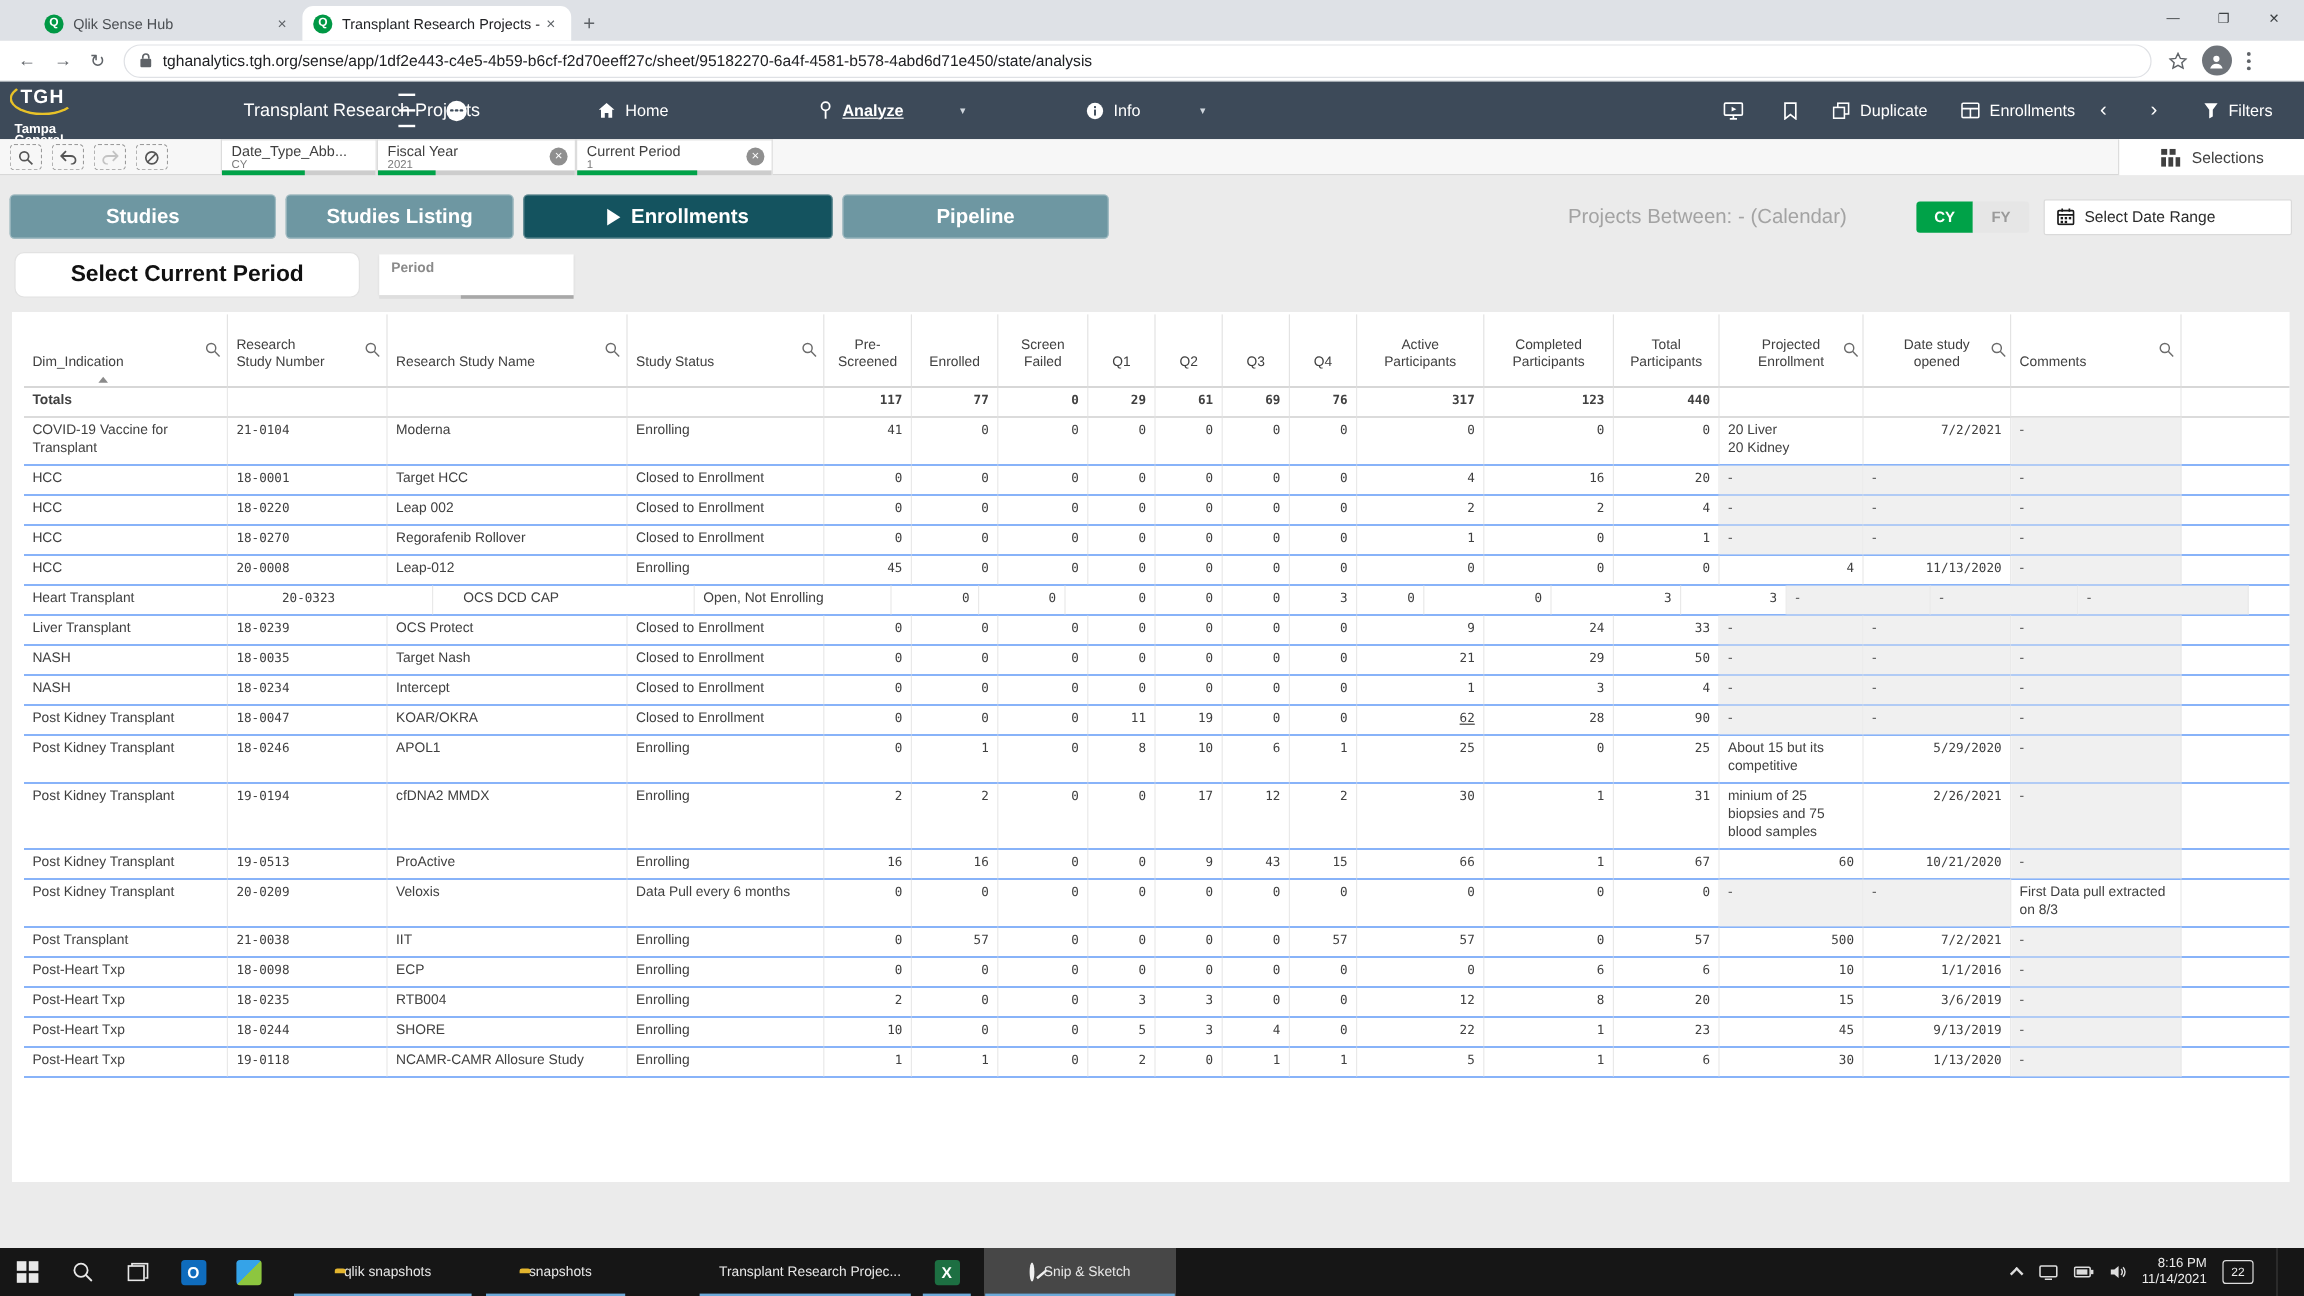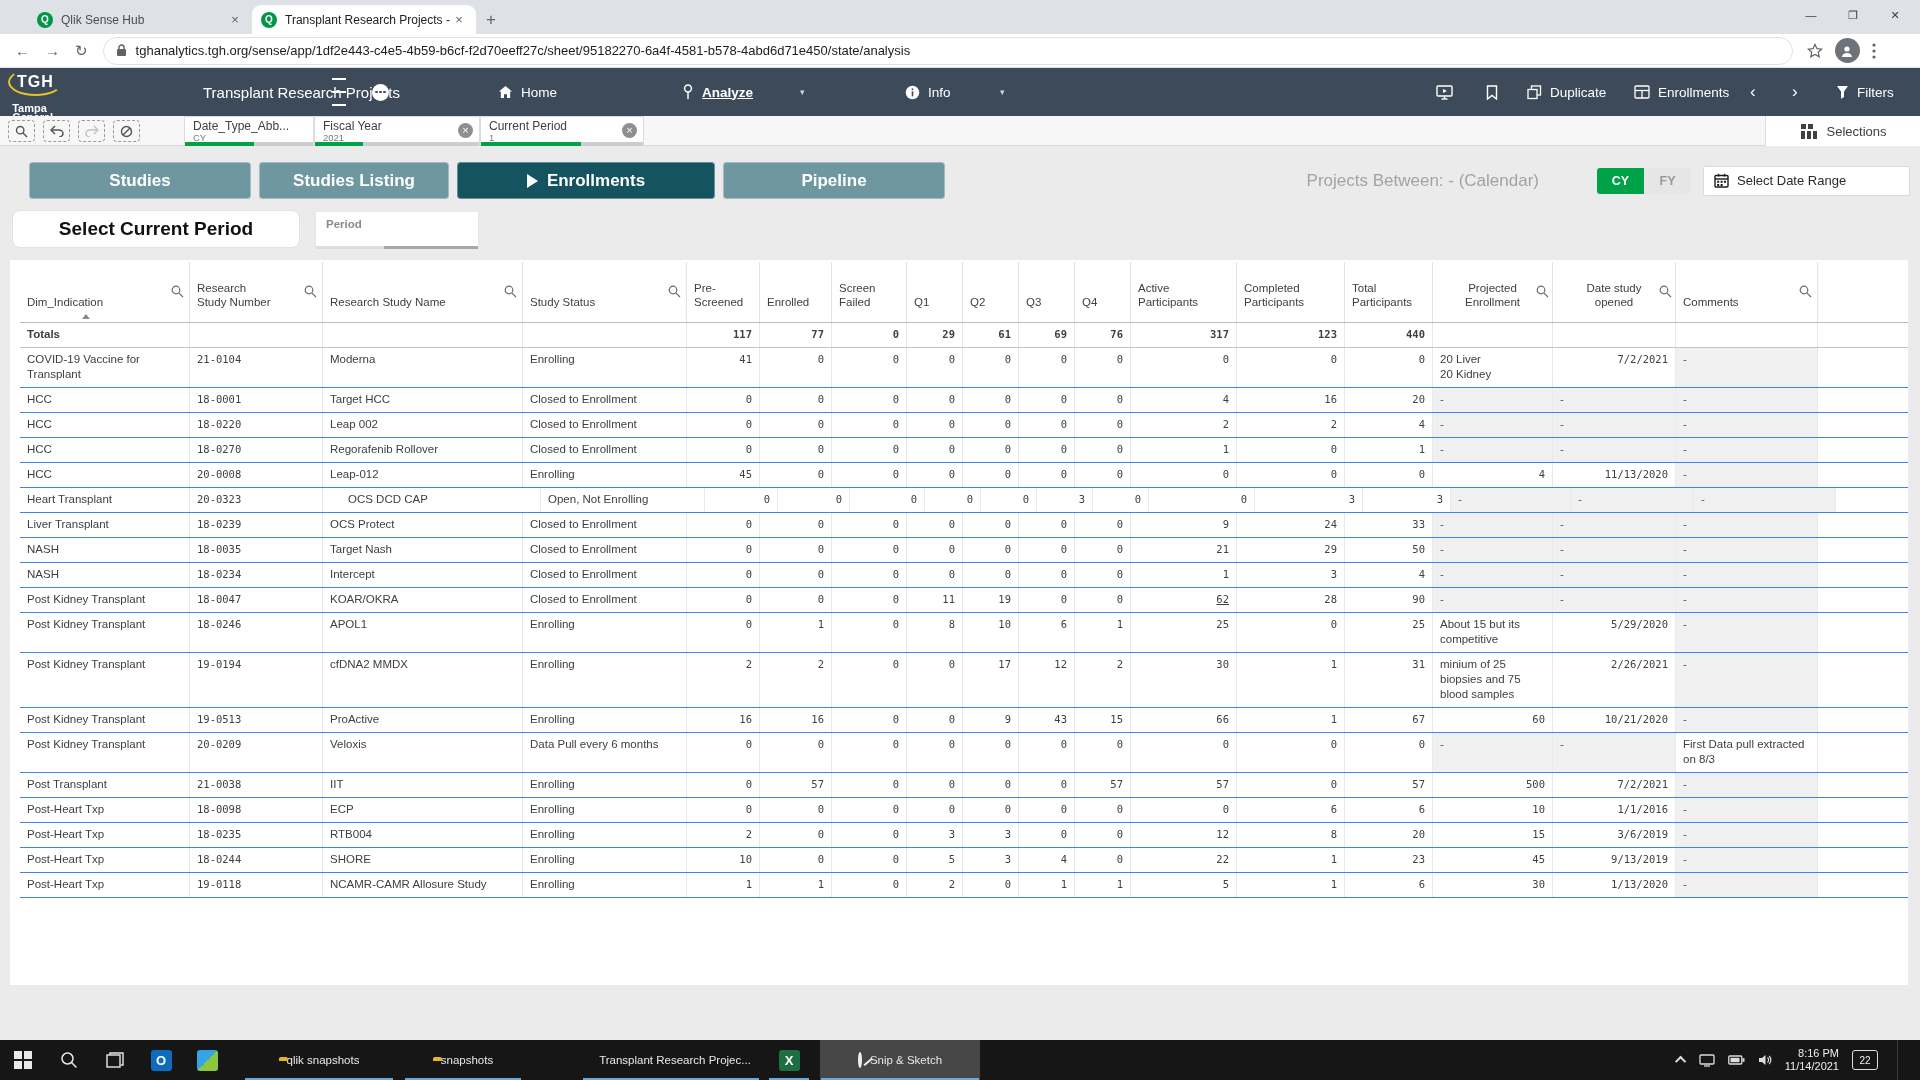--- a/index.html
+++ b/index.html
@@ -58,21 +58,21 @@
   .chip { position:relative; background:#fff; border:1px solid #dcdcdc; border-bottom:none; height:30px; padding:2px 8px 0; }
   .chip-label { font-size:12px; color:#404040; white-space:nowrap; overflow:hidden; }
   .chip-value { font-size:9.5px; color:#7b7b7b; margin-top:-1px; }
   .chip-close { position:absolute; right:6px; top:6px; width:15px; height:15px; border-radius:50%; background:#8f8f8f; color:#fff; font-size:11px; line-height:14px; text-align:center; }
   .chip-close::before { content:"×"; }
   .chip-bar { position:absolute; left:0; right:0; bottom:0; height:4px; background:#cdcdcd; }
   .chip-bar i { display:block; height:100%; background:#00a248; }
   .selections-btn { position:absolute; right:0; top:0; width:155px; height:30px; background:#fff; border-left:1px solid #ddd; display:flex; align-items:center; justify-content:center; gap:10px; font-size:13px; color:#404040; }
 
   
-  .sheet-nav { position:absolute; left:29px; top:162px; display:flex; gap:8px; }
+  .sheet-nav { position:absolute; left:8px; top:162px; display:flex; gap:8px; }
   .sheet-tab { height:37px; border-radius:4px; background:#6e97a2; box-shadow:inset 0 0 0 1px rgba(255,255,255,.35); color:#fff; font-weight:bold; font-size:17px; display:flex; align-items:center; justify-content:center; gap:9px; }
   .sheet-tab.active { background:#14535f; }
   .play-tri { width:0; height:0; border-left:11px solid #fff; border-top:7px solid transparent; border-bottom:7px solid transparent; }
   .sheet-right { position:absolute; right:10px; top:162px; height:37px; display:flex; align-items:center; }
   .projects-between { font-size:17px; color:#a3a3a3; margin-right:58px; }
   .cyfy { display:flex; margin-right:12px; }
   .cy-btn { width:47px; height:26px; display:flex; align-items:center; justify-content:center; font-size:12.5px; font-weight:bold; }
   .cy-btn.on { background:#00a248; color:#fff; border-radius:3px 0 0 3px; }
   .cy-btn.off { background:#e6e6e6; color:#9a9a9a; border-radius:0 3px 3px 0; }
   .daterange { width:207px; height:30px; background:#fff; border:1px solid #dadada; border-radius:2px; display:flex; align-items:center; gap:8px; padding-left:10px; font-size:13px; color:#2b2b2b; }
@@ -80,21 +80,21 @@
   .scp-box { position:absolute; left:12px; top:210px; width:288px; height:38px; background:#fff; border:1px solid #e2e2e2; border-radius:8px; display:flex; align-items:center; justify-content:center; font-size:19px; font-weight:bold; color:#111; }
   .period-box { position:absolute; left:316px; top:212px; width:162px; height:34px; background:#fff; box-shadow:0 1px 2px rgba(0,0,0,.08); }
   .period-label { font-size:11.5px; font-weight:bold; color:#8a8a8a; padding:6px 0 0 10px; }
   .period-under { position:absolute; left:0; right:0; bottom:-3px; height:3px; display:flex; }
   .period-under .a { width:42%; background:#dedede; } .period-under .b { width:58%; background:#a8a8a8; }
 
   
   .table-panel { position:absolute; left:10px; top:260px; width:1898px; height:725px; background:#fff; overflow:hidden; padding:2px 0 0 10px; }
   .thead { display:flex; border-bottom:1px solid #bdbdbd; }
   .th { position:relative; min-height:60px; padding:6px 7px 13px; font-size:11.5px; line-height:14px; color:#404040; white-space:pre-line; display:flex; flex-direction:column; justify-content:flex-end; border-right:1px solid #e3e3e3; }
-  .th.al-right { text-align:left; } .th.al-center { text-align:center; }
+  .th.al-right { text-align:center; } .th.al-center { text-align:center; }
   .th .srch { position:absolute; right:5px; top:50%; margin-top:-7px; }
   .th.al-center .srch { right:3px; }
   .sort-caret { position:absolute; left:62px; bottom:3px; width:0; height:0; border-left:4px solid transparent; border-right:4px solid transparent; border-bottom:5px solid #8a8a8a; }
   .trow { display:flex; border-bottom:1px solid #3b82f6; }
   .trow.totals { border-bottom:1px solid #c4c4c4; }
   .trow.totals .td { font-weight:bold; }
   .td { padding:4px 7px 5px; font-size:11.5px; line-height:15px; white-space:pre-line; overflow-wrap:break-word; border-right:1px solid #e9e9e9; }
   .td.num { text-align:right; font-family:"DejaVu Sans Mono",monospace; font-size:10.5px; }
   .td.mono { font-family:"DejaVu Sans Mono",monospace; font-size:10.5px; }
   .td.null-cell { background:#f0f0f0; color:#555; }
@@ -562,21 +562,21 @@
         <div class="td num" style="width: 106px;">0</div>
         <div class="td num" style="width: 108px;">0</div>
         <div class="td num" style="width: 88px;">0</div>
         <div class="td num" style="width: 120px;">4</div>
         <div class="td num" style="width: 123px;">11/13/2020</div>
         <div class="td null-cell" style="width: 142px;">-</div>
         <div class="td filler"></div>
       </div>
       <div class="trow">
         <div class="td" style="width: 170px;">Heart Transplant</div>
-        <div class="td mono" style="width: 133px;">20-0323</div>
+        <div class="td mono" style="width: 133px; margin-left: 38px;">20-0323</div>
         <div class="td" style="width: 200px; margin-left: 18px;">OCS DCD CAP</div>
         <div class="td" style="width: 164px;">Open, Not Enrolling</div>
         <div class="td num" style="width: 73px;">0</div>
         <div class="td num" style="width: 72px;">0</div>
         <div class="td num" style="width: 75px;">0</div>
         <div class="td num" style="width: 56px;">0</div>
         <div class="td num" style="width: 56px;">0</div>
         <div class="td num" style="width: 56px;">3</div>
         <div class="td num" style="width: 56px;">0</div>
         <div class="td num" style="width: 106px;">0</div>

